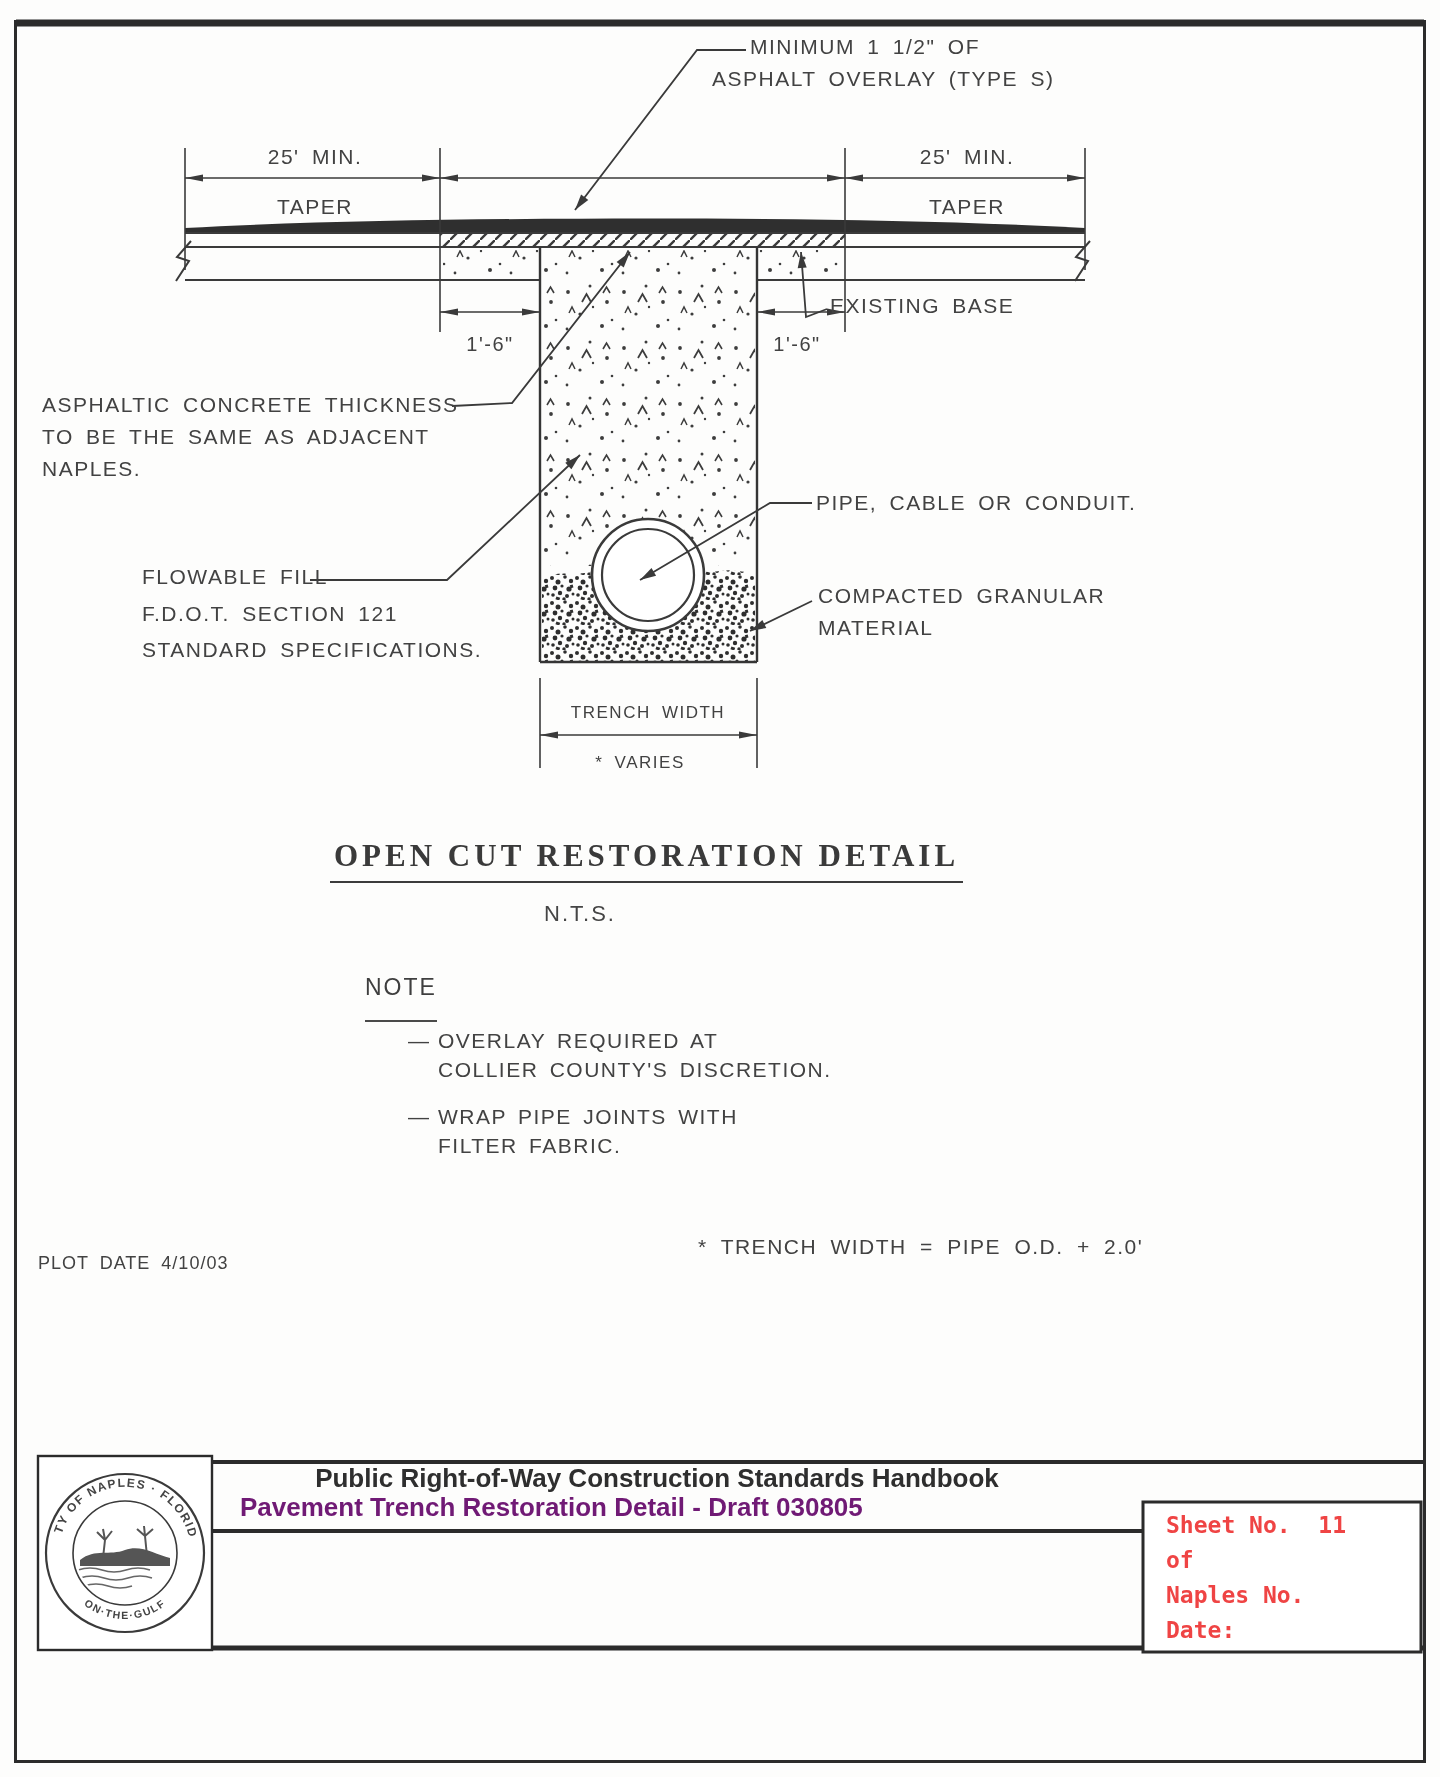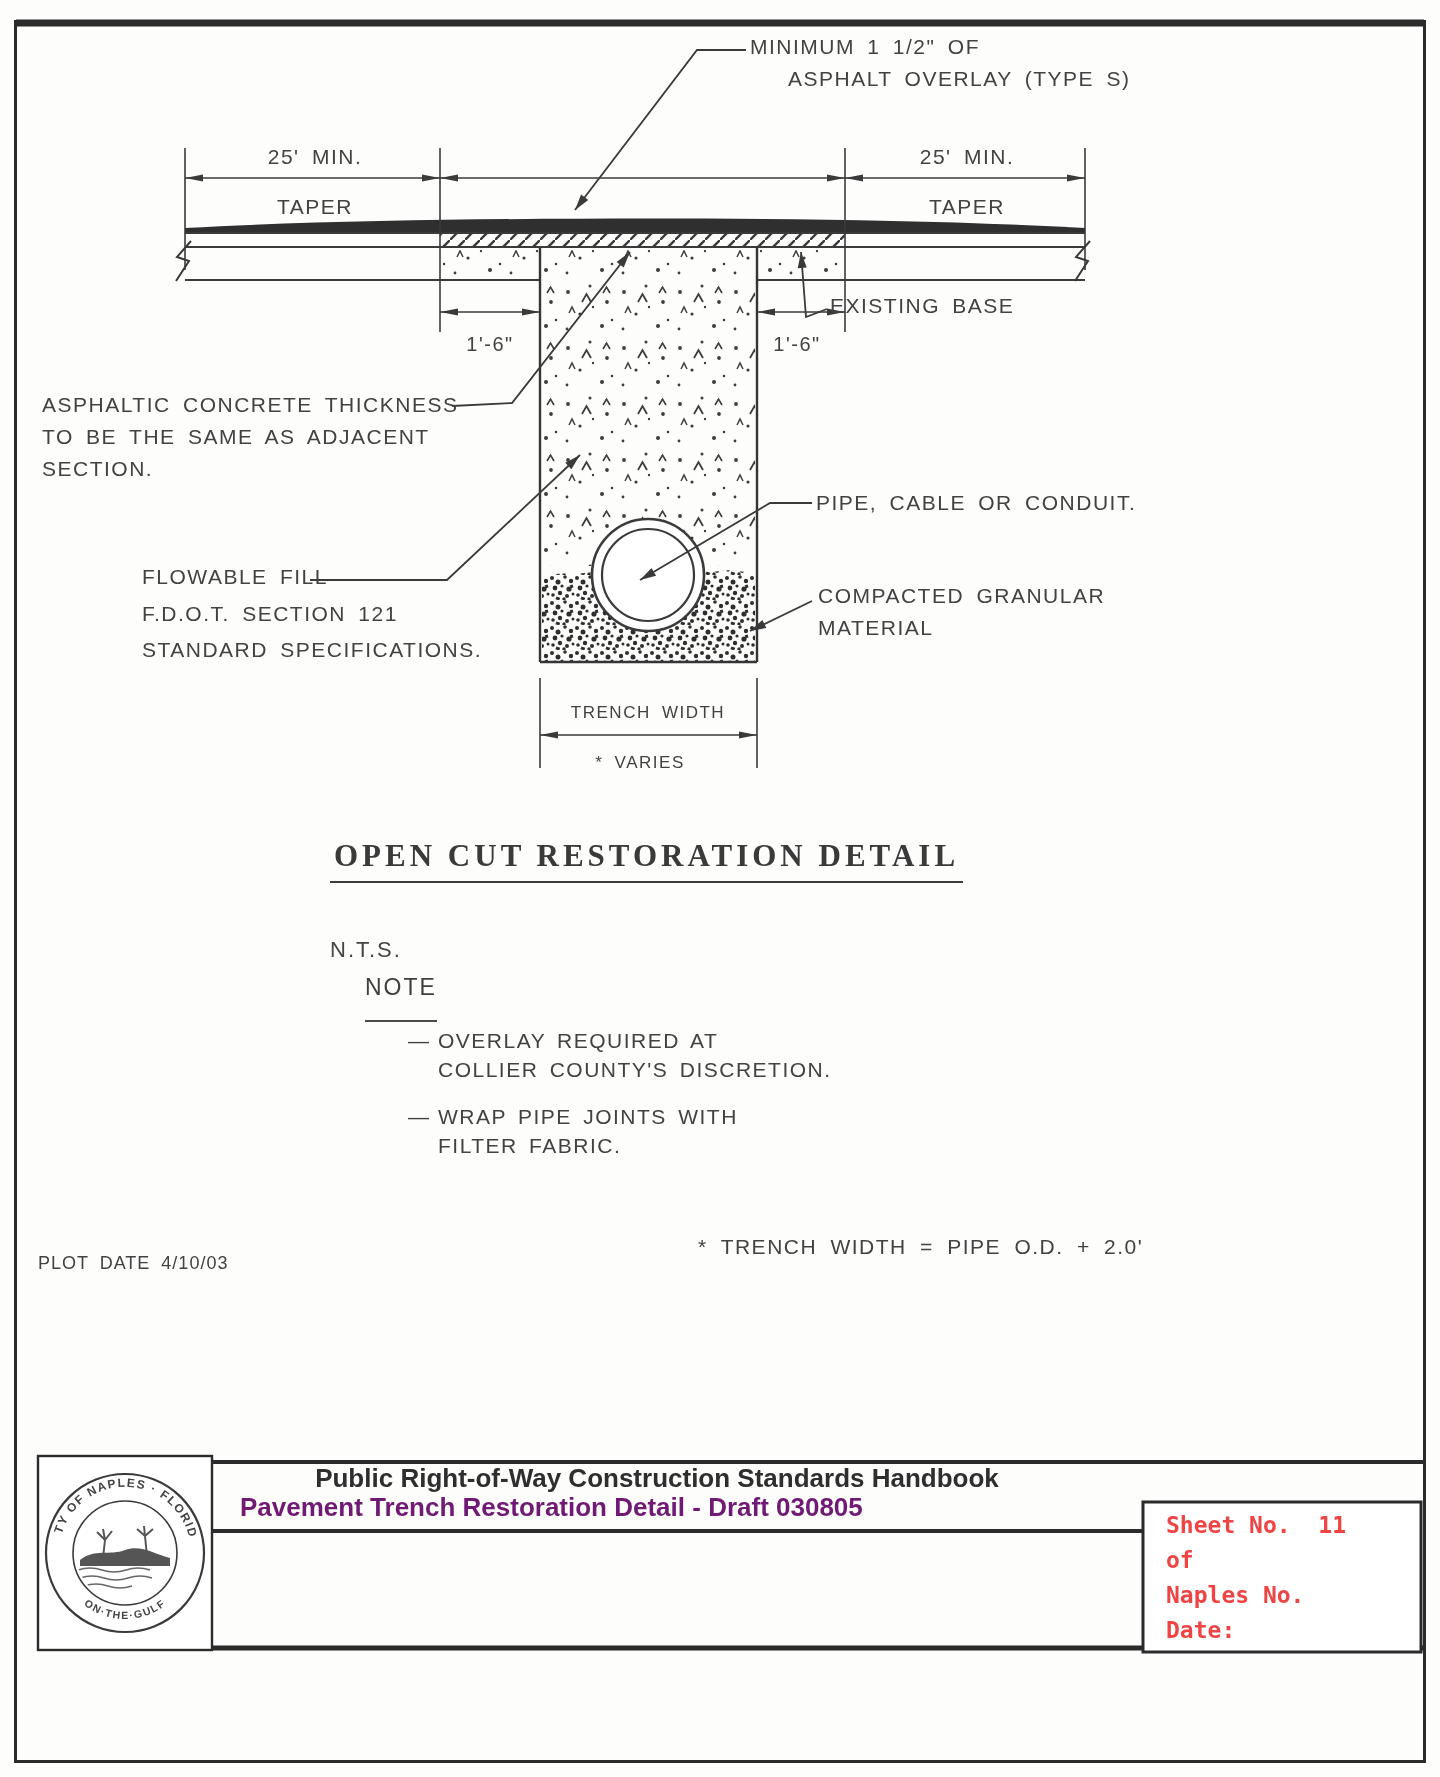--- a/index.html
+++ b/index.html
@@ -15,22 +15,22 @@
     color:#424242;letter-spacing:1.5px;word-spacing:5px;white-space:nowrap;
     font-size:21px;line-height:1;
   }
   .ctr{text-align:center;margin-top:12px;}
   .title-wrap{position:absolute;left:330px;top:838px;width:580px;text-align:center;}
   .det-title{
     display:inline-block;font-family:"Liberation Serif",serif;font-weight:600;
     font-size:31px;letter-spacing:4px;color:#3a3a3a;
     border-bottom:2.5px solid #3c3c3c;padding:0 4px 7px 4px;white-space:nowrap;
   }
-  .nts{position:absolute;left:330px;top:901px;width:500px;text-align:left;
-    font-size:22px;letter-spacing:2px;color:#454545;margin-top:36px;}
+  .nts{position:absolute;left:330px;top:901px;width:500px;text-align:center;
+    font-size:22px;letter-spacing:2px;color:#454545;}
   .note-head{position:absolute;left:365px;top:974px;font-size:23px;letter-spacing:2px;}
   .note-head span{border-bottom:2px solid #4a4a4a;padding-bottom:20px;}
   .note-item{position:absolute;padding-left:30px;font-size:21px;line-height:29px;
     letter-spacing:1.5px;word-spacing:4px;color:#424242;}
   .note-item .dash{position:absolute;left:0;top:0;}
   .tb-center{position:absolute;left:212px;top:1464px;width:890px;text-align:center;
     font-weight:bold;font-size:26px;color:#2e2e2e;letter-spacing:0;line-height:28px;}
   .tb-sub{position:absolute;left:240px;top:1492px;font-size:26px;color:#701a75;font-weight:bold;}
   .sheetbox-line{position:absolute;left:1166px;font-family:"DejaVu Sans Mono","Liberation Mono",monospace;
     font-size:23px;color:#ef4444;white-space:pre;font-weight:bold;}
@@ -193,32 +193,32 @@
         <textPath href="#sealTopArc" startOffset="50%" text-anchor="middle">CITY OF NAPLES · FLORIDA</textPath>
       </text>
       <text font-family="Liberation Sans, sans-serif" font-size="10.5" font-weight="bold" fill="#444" letter-spacing="1.5">
         <textPath href="#sealBotArc" startOffset="50%" text-anchor="middle">ON·THE·GULF</textPath>
       </text>
     </g>
   </g>
 </svg>
 
 <div class="lbl" style="left:750px;top:36px">MINIMUM 1 1/2" OF</div>
-<div class="lbl" style="left:788px;top:68px">ASPHALT OVERLAY (TYPE S)</div>
+<div class="lbl" style="left:712px;top:68px">ASPHALT OVERLAY (TYPE S)</div>
 
 <div class="lbl ctr" style="left:190px;top:134px;width:250px">25' MIN.</div>
 <div class="lbl ctr" style="left:190px;top:184px;width:250px">TAPER</div>
 <div class="lbl ctr" style="left:842px;top:134px;width:250px">25' MIN.</div>
 <div class="lbl ctr" style="left:842px;top:184px;width:250px">TAPER</div>
 
 <div class="lbl" style="left:830px;top:295px">EXISTING BASE</div>
 
 <div class="lbl" style="left:42px;top:394px">ASPHALTIC CONCRETE THICKNESS</div>
 <div class="lbl" style="left:42px;top:426px">TO BE THE SAME AS ADJACENT</div>
-<div class="lbl" style="left:42px;top:458px">SECTION.</div>
+<div class="lbl" style="left:42px;top:458px">NAPLES.</div>
 
 <div class="lbl ctr" style="left:442px;top:322px;width:96px;font-size:20px">1'-6"</div>
 <div class="lbl ctr" style="left:749px;top:322px;width:96px;font-size:20px">1'-6"</div>
 
 <div class="lbl" style="left:816px;top:492px">PIPE, CABLE OR CONDUIT.</div>
 
 <div class="lbl" style="left:142px;top:566px">FLOWABLE FILL</div>
 <div class="lbl" style="left:142px;top:603px">F.D.O.T. SECTION 121</div>
 <div class="lbl" style="left:142px;top:639px">STANDARD SPECIFICATIONS.</div>
 

